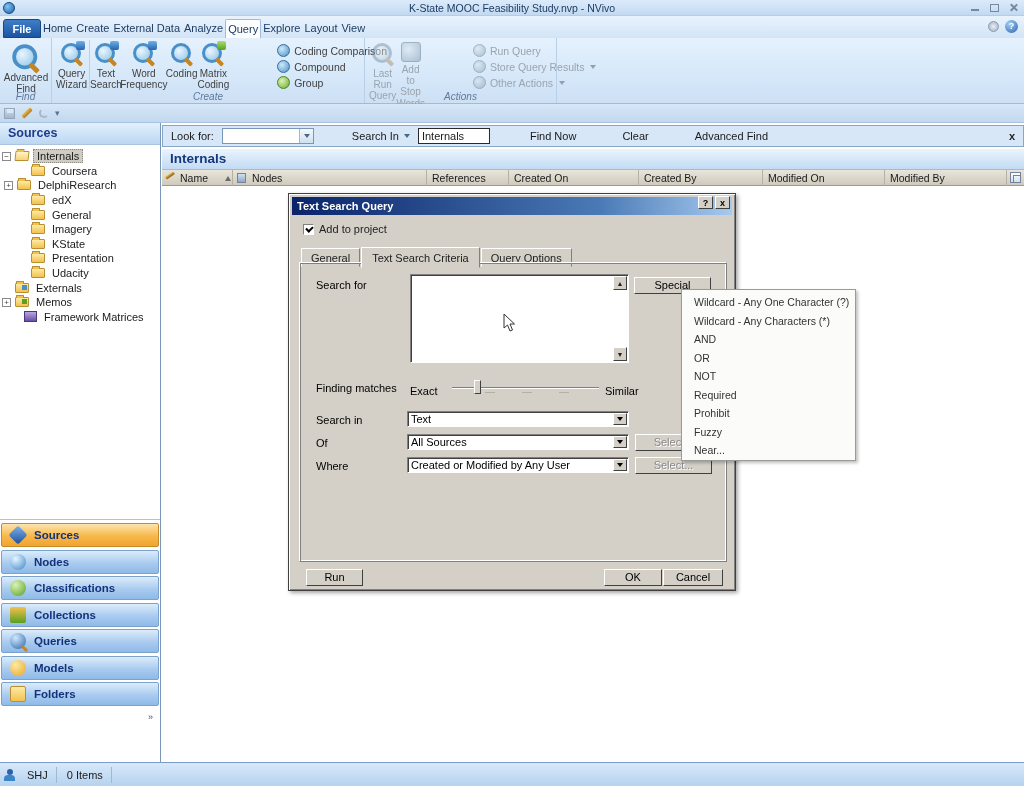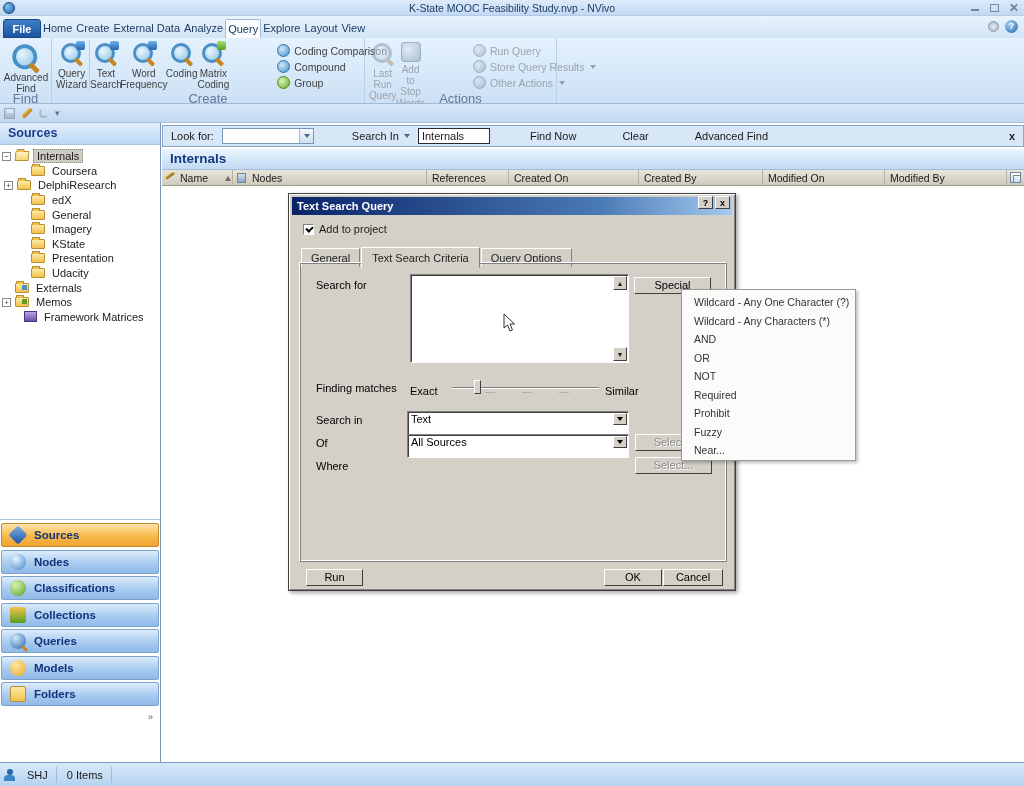--- a/index.html
+++ b/index.html
@@ -23,21 +23,21 @@
 .filetab{margin-left:3px;width:38px;height:19px;background:linear-gradient(#3f7ec6,#1c55a3);color:#fff;font-weight:bold;text-align:center;line-height:19px;border-radius:3px 3px 0 0;border:1px solid #15497f;}
 .rtab{padding:0 2px;height:19px;line-height:19px;color:#1e3c64;}
 .rtab.active{background:#fbfdff;border:1px solid #9ebcda;border-bottom:none;border-radius:2px 2px 0 0;}
 .helpicons{position:absolute;right:6px;top:20px;display:flex;gap:6px;align-items:center;}
 .gearico{width:11px;height:11px;border-radius:50%;background:radial-gradient(#e9eef3,#9fb0c2);border:1px solid #8b9cb0;}
 .helpico{width:13px;height:13px;border-radius:50%;background:radial-gradient(circle at 35% 30%,#9fd0f5,#2a63ad);color:#fff;font-size:9px;font-weight:bold;text-align:center;line-height:13px;}
 
 
 .ribbon{left:0;top:38px;width:1024px;height:66px;background:linear-gradient(#e5f1fd,#d3e6f8 70%,#cde0f4);border-bottom:1px solid #9ebcda;display:flex;}
 .rgroup{position:relative;height:100%;border-right:1px solid #b9cfe6;padding:2px 4px 12px 4px;display:flex;align-items:flex-start;}
-.rgrouplabel{position:absolute;left:0;right:0;bottom:0;height:12px;text-align:center;font-size:13px;color:#60799a;}
+.rgrouplabel{position:absolute;left:0;right:0;bottom:0;height:12px;text-align:center;font-size:10px;color:#60799a;font-style:italic;}
 .bigbtn{width:44px;display:flex;flex-direction:column;align-items:center;text-align:center;font-size:10px;color:#3f3f3f;line-height:1.12;padding-top:2px;}
 .bigbtn .bico{margin-bottom:2px;}
 .smallcol{display:flex;flex-direction:column;justify-content:flex-start;gap:3px;padding-top:4px;}
 .smallbtn{display:flex;align-items:center;gap:4px;font-size:10.5px;color:#3f3f3f;white-space:nowrap;margin-left:48px;}
 .disabled{color:#9aa4ae !important;}
 .disabled .mag,.disabled .sico,.disabled .bico{opacity:.45;filter:grayscale(.6);}
 .ddarrow{width:0;height:0;border-left:3px solid transparent;border-right:3px solid transparent;border-top:4px solid #8fa0b4;display:inline-block;margin-left:2px;}
 
 .mag{width:24px;height:24px;position:relative;display:inline-block;}
 .mag::before{content:"";position:absolute;left:1px;top:1px;width:14px;height:14px;border:3px solid #4a90c8;border-radius:50%;background:radial-gradient(circle at 35% 35%,#eaf6fd,#8ec4e8);}
@@ -127,21 +127,21 @@
 .dtab{padding:3px 9px 2px 9px;border:1px solid;border-color:#fff #808080 #d4d0c8 #fff;background:#d4d0c8;margin-right:1px;position:relative;}
 .dtab.active{padding:4px 10px 3px 10px;border-bottom-color:#d4d0c8;z-index:3;top:1px;}
 .dpanel{position:absolute;left:10px;top:68px;width:428px;height:300px;border:1px solid;border-color:#fff #808080 #808080 #fff;box-shadow:inset 1px 1px 0 #808080, inset -1px -1px 0 #fff;}
 .dlabel{position:absolute;color:#000;}
 .dtextarea{position:absolute;left:110px;top:11px;width:219px;height:89px;background:#fff;border:1px solid;border-color:#808080 #fff #fff #808080;box-shadow:inset 1px 1px 0 #404040;}
 .sbarr{position:absolute;right:1px;width:14px;height:14px;background:#d4d0c8;border:1px solid;border-color:#fff #404040 #404040 #fff;font-size:7px;text-align:center;line-height:13px;color:#222;}
 .dspecial{position:absolute;left:334px;top:14px;width:77px;height:17px;background:#d4d0c8;border:1px solid;border-color:#fff #404040 #404040 #fff;text-align:center;line-height:15px;color:#000;}
 .slidertrack{position:absolute;left:152px;top:124px;width:147px;height:1px;background:#808080;box-shadow:0 1px 0 #fff;}
 .sliderthumb{position:absolute;left:174px;top:117px;width:7px;height:14px;background:#d4d0c8;border:1px solid;border-color:#fff #404040 #404040 #fff;}
 .slidertick{position:absolute;top:129px;width:10px;height:1px;background:#b5b0a2;}
-.dcombo{position:absolute;left:107px;width:222px;height:24px;background:#fff;border:1px solid;border-color:#808080 #fff #fff #808080;box-shadow:inset 1px 1px 0 #404040;padding:1px 3px;color:#000;}
+.dcombo{position:absolute;left:107px;width:222px;height:16px;background:#fff;border:1px solid;border-color:#808080 #fff #fff #808080;box-shadow:inset 1px 1px 0 #404040;padding:1px 3px;color:#000;}
 .dcombo .darr{position:absolute;right:1px;top:1px;width:14px;height:12px;background:#d4d0c8;border:1px solid;border-color:#fff #404040 #404040 #fff;display:flex;align-items:center;justify-content:center;}
 .darr i{width:0;height:0;border-left:3px solid transparent;border-right:3px solid transparent;border-top:4px solid #000;display:block;}
 .dselect{position:absolute;left:335px;width:77px;height:17px;background:#d4d0c8;border:1px solid;border-color:#fff #404040 #404040 #fff;text-align:center;line-height:15px;color:#8a8a8a;text-shadow:1px 1px 0 #fff;}
 .dbtn{position:absolute;height:17px;background:#d4d0c8;border:1px solid;border-color:#fff #404040 #404040 #fff;text-align:center;line-height:15px;color:#000;}
 
 
 .specialmenu{left:681px;top:289px;width:175px;height:172px;background:#fbfbf9;border:1px solid #9a9a9a;box-shadow:2px 2px 3px rgba(0,0,0,.25);z-index:20;padding-top:3px;}
 .mitem{height:18.5px;padding-left:12px;display:flex;align-items:center;color:#333;font-size:10.5px;white-space:nowrap;}
 
 
@@ -453,20 +453,26 @@
     <div class="dlabel" style="left:16px;top:174px;">Of</div>
     <div class="dcombo" style="top:171px;">
       <span>All Sources</span>
       <span class="darr">
           <i></i>
         </span>
     </div>
     <div class="dselect" style="top:171px;">Select...</div>
 
     <div class="dlabel" style="left:16px;top:197px;">Where</div>
+    <div class="dcombo" style="top:194px;">
+      <span>Created or Modified by Any User</span>
+      <span class="darr">
+          <i></i>
+        </span>
+    </div>
     <div class="dselect" style="top:194px;">Select...</div>
   </div>
 
   <div class="dbtn" style="left:17px;top:375px;width:57px;">Run</div>
   <div class="dbtn" style="left:315px;top:375px;width:58px;">OK</div>
   <div class="dbtn" style="left:374px;top:375px;width:60px;">Cancel</div>
 </div>
 
 <div class="abs specialmenu">
   <div class="mitem">Wildcard - Any One Character (?)</div>

